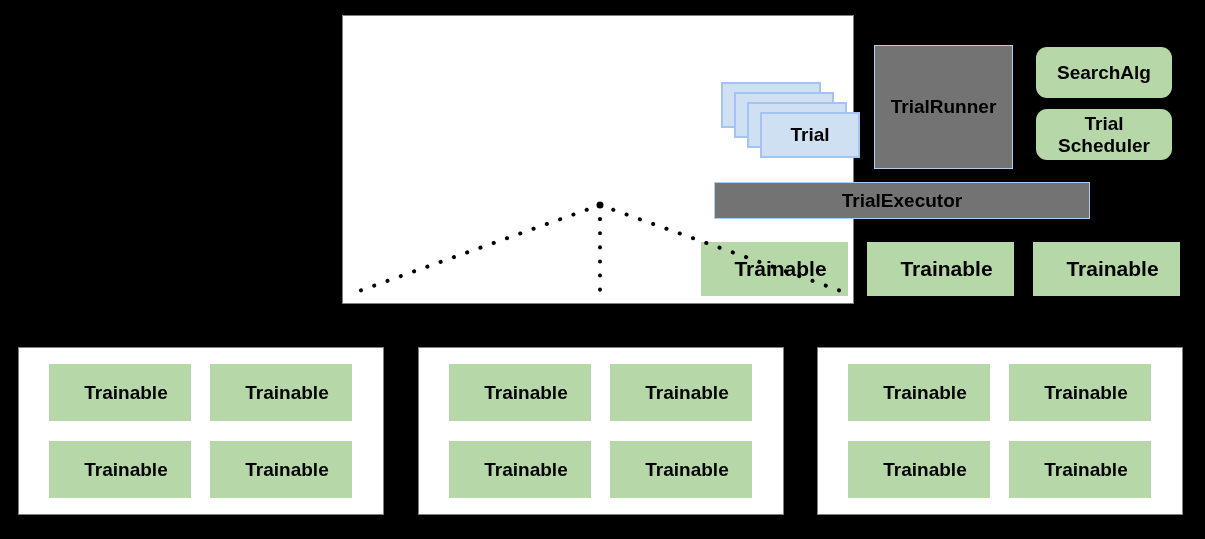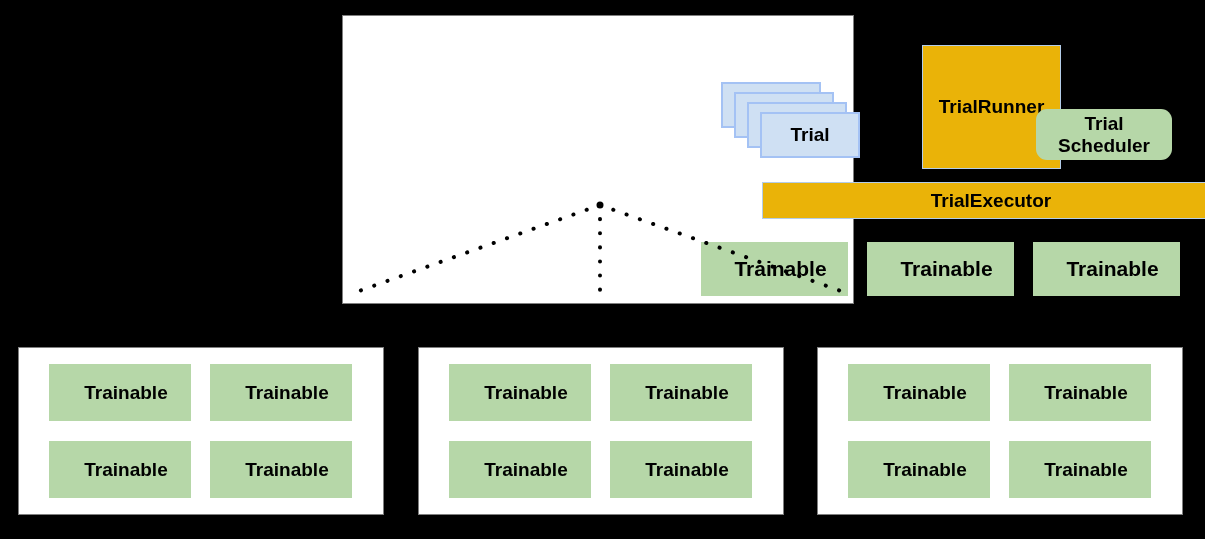--- a/index.html
+++ b/index.html
@@ -47,23 +47,22 @@
     align-items: center;
     justify-content: center;
     text-align: center;
     font-weight: bold;
     color: #000000;
     line-height: 1.12;
     white-space: pre-line;
   }
 
   .blue-plain {
-    background: #eab308;
+    background: #737373;
     border: 1px solid #b4cde9;
-    margin-left: 48px;
   }
 
   .green {
     background: #b6d7a8;
     border: none;
     padding-left: 12px;
   }
 
   .green-round {
     background: #b6d7a8;
@@ -115,21 +114,21 @@
   
   .trial-runner {
     left: 531px; top: 29px;
     width: 139px; height: 124px;
     font-size: 19px;
   }
 
   
   .trial-executor {
     left: 371px; top: 166px;
-    width: 458px; height: 37px;
+    width: 376px; height: 37px;
     font-size: 19px;
   }
 
   
   .inner-trainable {
     top: 226px;
     width: 147px;
     height: 54px;
     font-size: 21px;
   }
@@ -171,20 +170,21 @@
 
     <div class="trial-stack">
       <div class="trial-card c1"></div>
       <div class="trial-card c2"></div>
       <div class="trial-card c3"></div>
       <div class="trial-card c4">Trial</div>
     </div>
 
     <div class="box blue-plain trial-runner">TrialRunner</div>
 
+    <div class="box green-round search-alg">SearchAlg</div>
 
     <div class="box green-round trial-scheduler">Trial
 Scheduler</div>
 
     <div class="box blue-plain trial-executor">TrialExecutor</div>
 
     <div class="box green inner-trainable t1">Trainable</div>
     <div class="box green inner-trainable t2">Trainable</div>
     <div class="box green inner-trainable t3">Trainable</div>
   </div>

